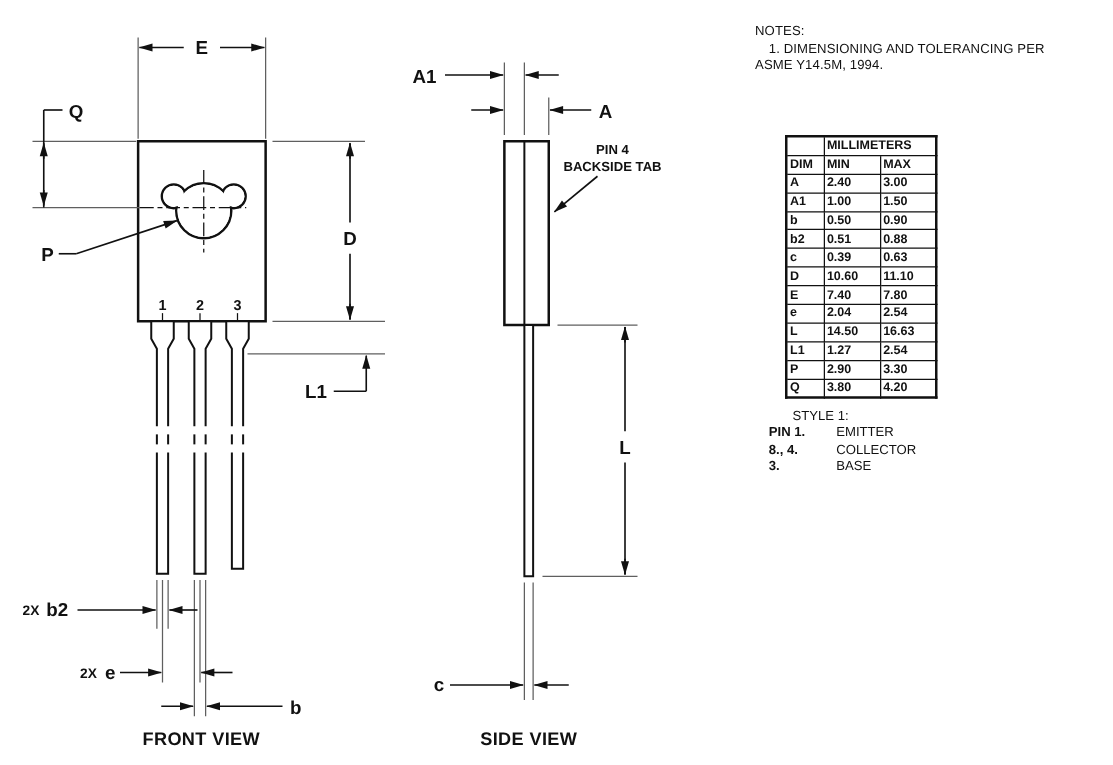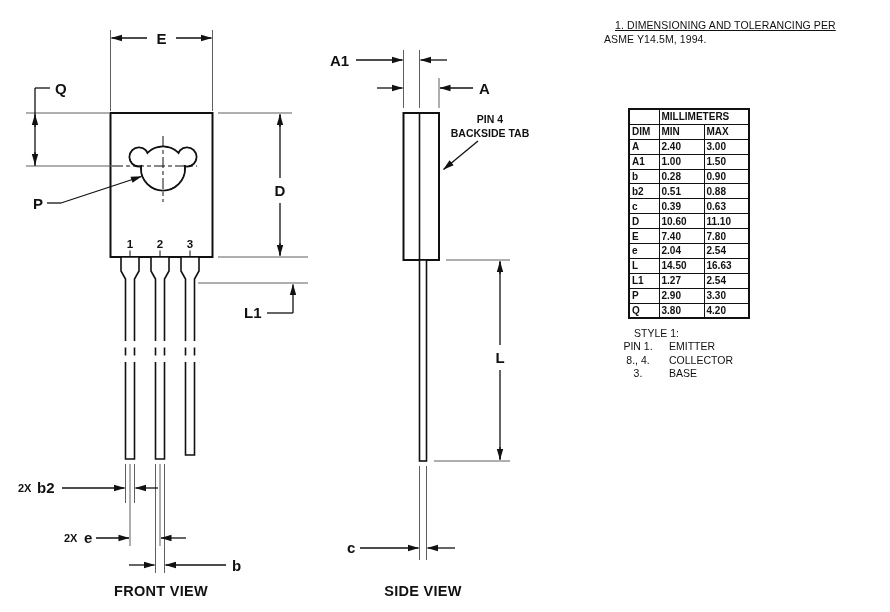--- a/index.html
+++ b/index.html
@@ -16,35 +16,35 @@
   .thin-edge{stroke:#111;stroke-width:1.6;fill:none;}
   text{fill:#111;}
   .lbl{font:bold 15px "Liberation Sans",sans-serif;}
   .lbl-sm{font:bold 11px "Liberation Sans",sans-serif;}
   .pin-num{font:bold 11.5px "Liberation Sans",sans-serif;text-anchor:middle;}
   .view-title{font:bold 14.5px "Liberation Sans",sans-serif;text-anchor:middle;letter-spacing:.3px;}
   .callout{font:bold 10.5px "Liberation Sans",sans-serif;text-anchor:middle;}
 
   
   .notes{position:absolute;left:604px;top:19px;font-size:10.5px;line-height:13.6px;letter-spacing:.1px;}
-  .notes .ind1{margin-left:11px;text-decoration:underline;}
+  .notes .ind1{margin-left:11px;}
   .notes .ind2{}
 
   
   .dim-table{position:absolute;left:628px;top:108px;border-collapse:collapse;
              border:2.5px solid #111;font:bold 10px "Liberation Sans",sans-serif;
              text-align:left;table-layout:fixed;}
   .dim-table th,.dim-table td{border:1.5px solid #111;padding:0 2px;height:13.9px;
              vertical-align:middle;overflow:hidden;}
 
   
   .style1{position:absolute;left:615px;top:327px;font-size:10.5px;line-height:13.4px;}
   .style1 .s-title{margin-left:19px;}
   .style1 .srow{display:flex;}
-  .style1 .pin{width:46px;text-align:center;white-space:pre;}
+  .style1 .pin{width:46px;text-align:left;white-space:pre;font-weight:bold;}
   .style1 .fn{margin-left:8px;}
 </style>
 </head>
 <body>
 
 <div id="page">
 
 <svg width="890" height="612" viewBox="0 0 890 612">
   <defs>
     <marker id="arw" markerUnits="userSpaceOnUse" markerWidth="12" markerHeight="8" refX="11" refY="4" orient="auto">
@@ -206,20 +206,21 @@
       <text class="lbl" x="347" y="553">c</text>
       <line class="dim" x1="360" y1="548" x2="418.5" y2="548" marker-end="url(#arw)"></line>
       <line class="dim" x1="455" y1="548" x2="427.5" y2="548" marker-end="url(#arw)"></line>
     </g>
 
     <text class="view-title" x="423" y="596">SIDE VIEW</text>
   </g>
 </svg>
 
 <div class="notes">
+  <div>NOTES:</div>
   <div class="ind1">1. DIMENSIONING AND TOLERANCING PER</div>
   <div class="ind2">ASME Y14.5M, 1994.</div>
 </div>
 
 <table class="dim-table">
   <colgroup>
         <col style="width:30px">
         <col style="width:45px">
         <col style="width:45px">
       </colgroup>
@@ -240,21 +241,21 @@
           <td>2.40</td>
           <td>3.00</td>
         </tr>
     <tr>
           <td>A1</td>
           <td>1.00</td>
           <td>1.50</td>
         </tr>
     <tr>
           <td>b</td>
-          <td>0.28</td>
+          <td>0.50</td>
           <td>0.90</td>
         </tr>
     <tr>
           <td>b2</td>
           <td>0.51</td>
           <td>0.88</td>
         </tr>
     <tr>
           <td>c</td>
           <td>0.39</td>

